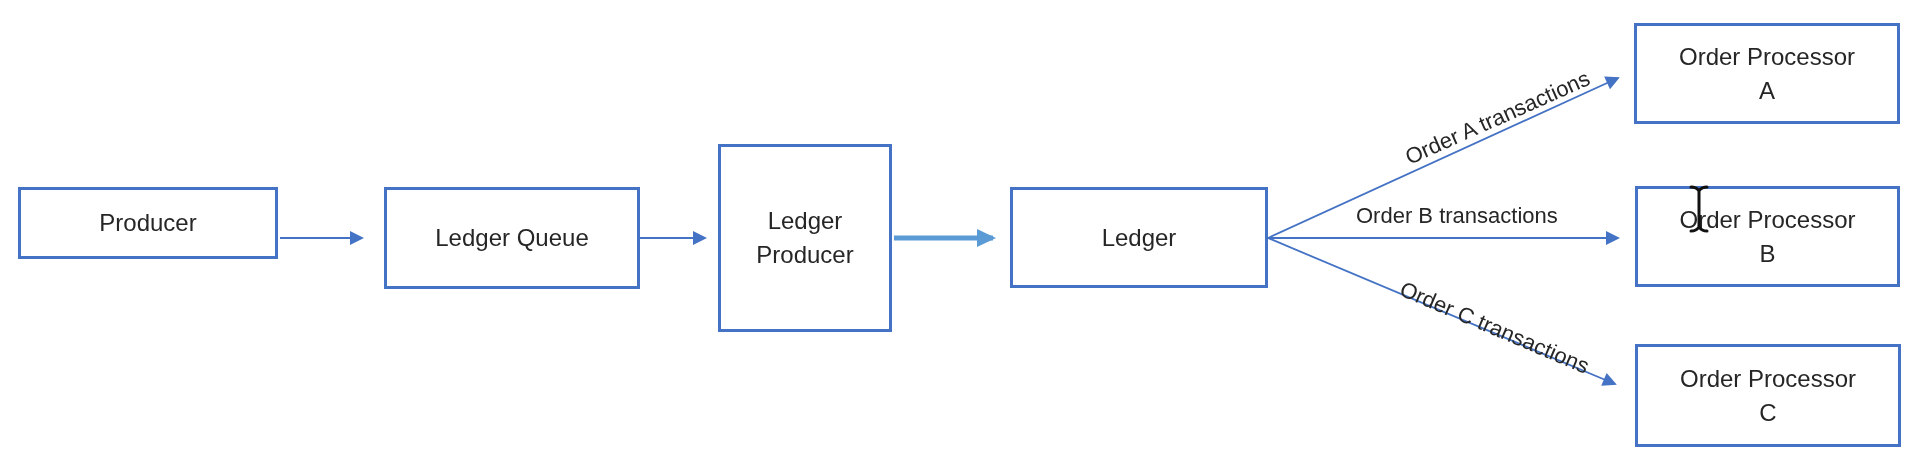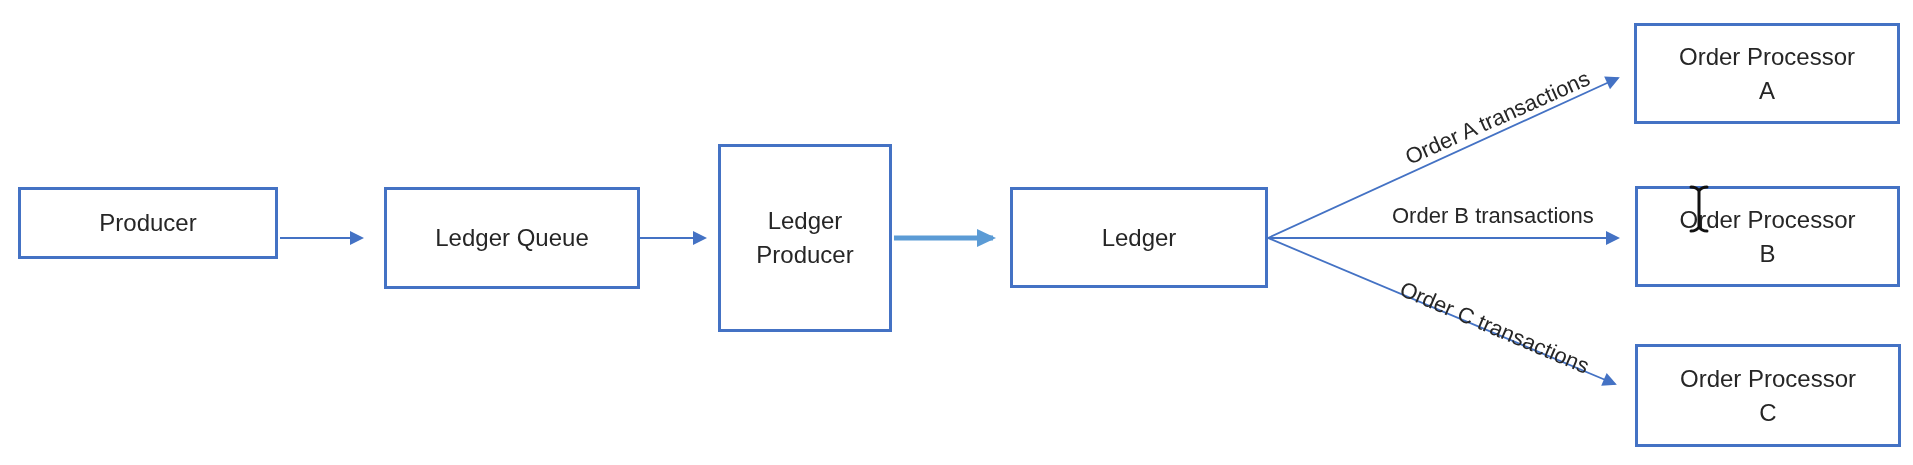--- a/index.html
+++ b/index.html
@@ -89,21 +89,21 @@
     <span>B</span>
   </div>
 
   <div class="box" style="left:1635px;top:344px;width:266px;height:103px;">
     <span>Order Processor</span>
     <span>C</span>
   </div>
 
   <div class="edge-label rot-up" style="left:1398px;top:105px;">Order A transactions</div>
 
-  <div class="edge-label" style="left:1392px;top:203px;">Order B transactions</div>
+  <div class="edge-label" style="left:1356px;top:203px;">Order B transactions</div>
 
   <div class="edge-label rot-down" style="left:1393px;top:315px;">Order C transactions</div>
 
   <svg class="cursor" viewBox="0 0 26 52" xmlns="http://www.w3.org/2000/svg">
     <path d="M5,4 C9,4 11,5 13,8 C15,5 17,4 21,4 M13,8 L13,44 M5,48 C9,48 11,47 13,44 C15,47 17,48 21,48" fill="none" stroke="#111111" stroke-width="3" stroke-linecap="round"></path>
   </svg>
 
 </div>
 
 </body></html>

